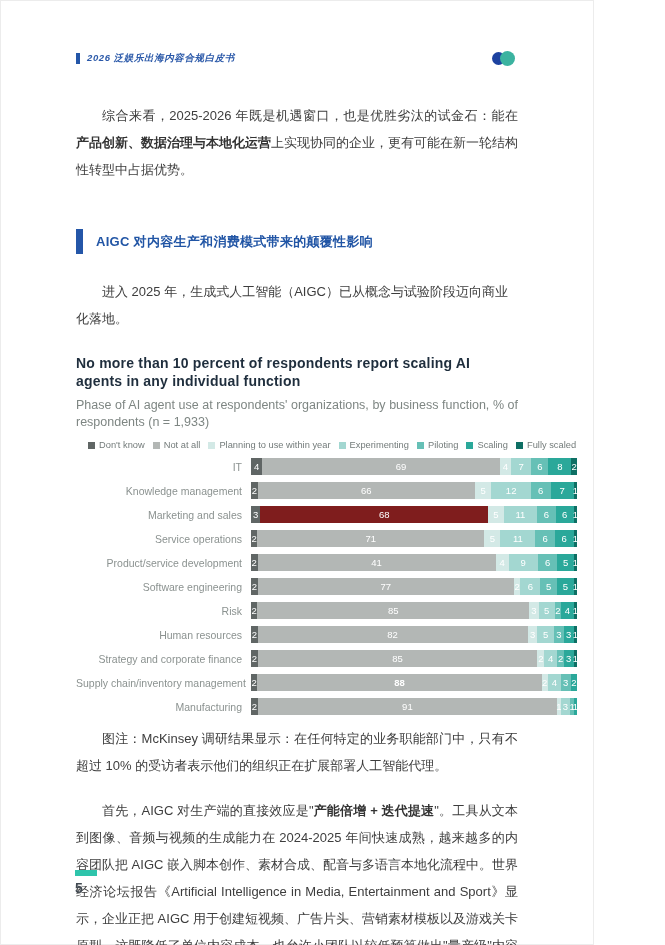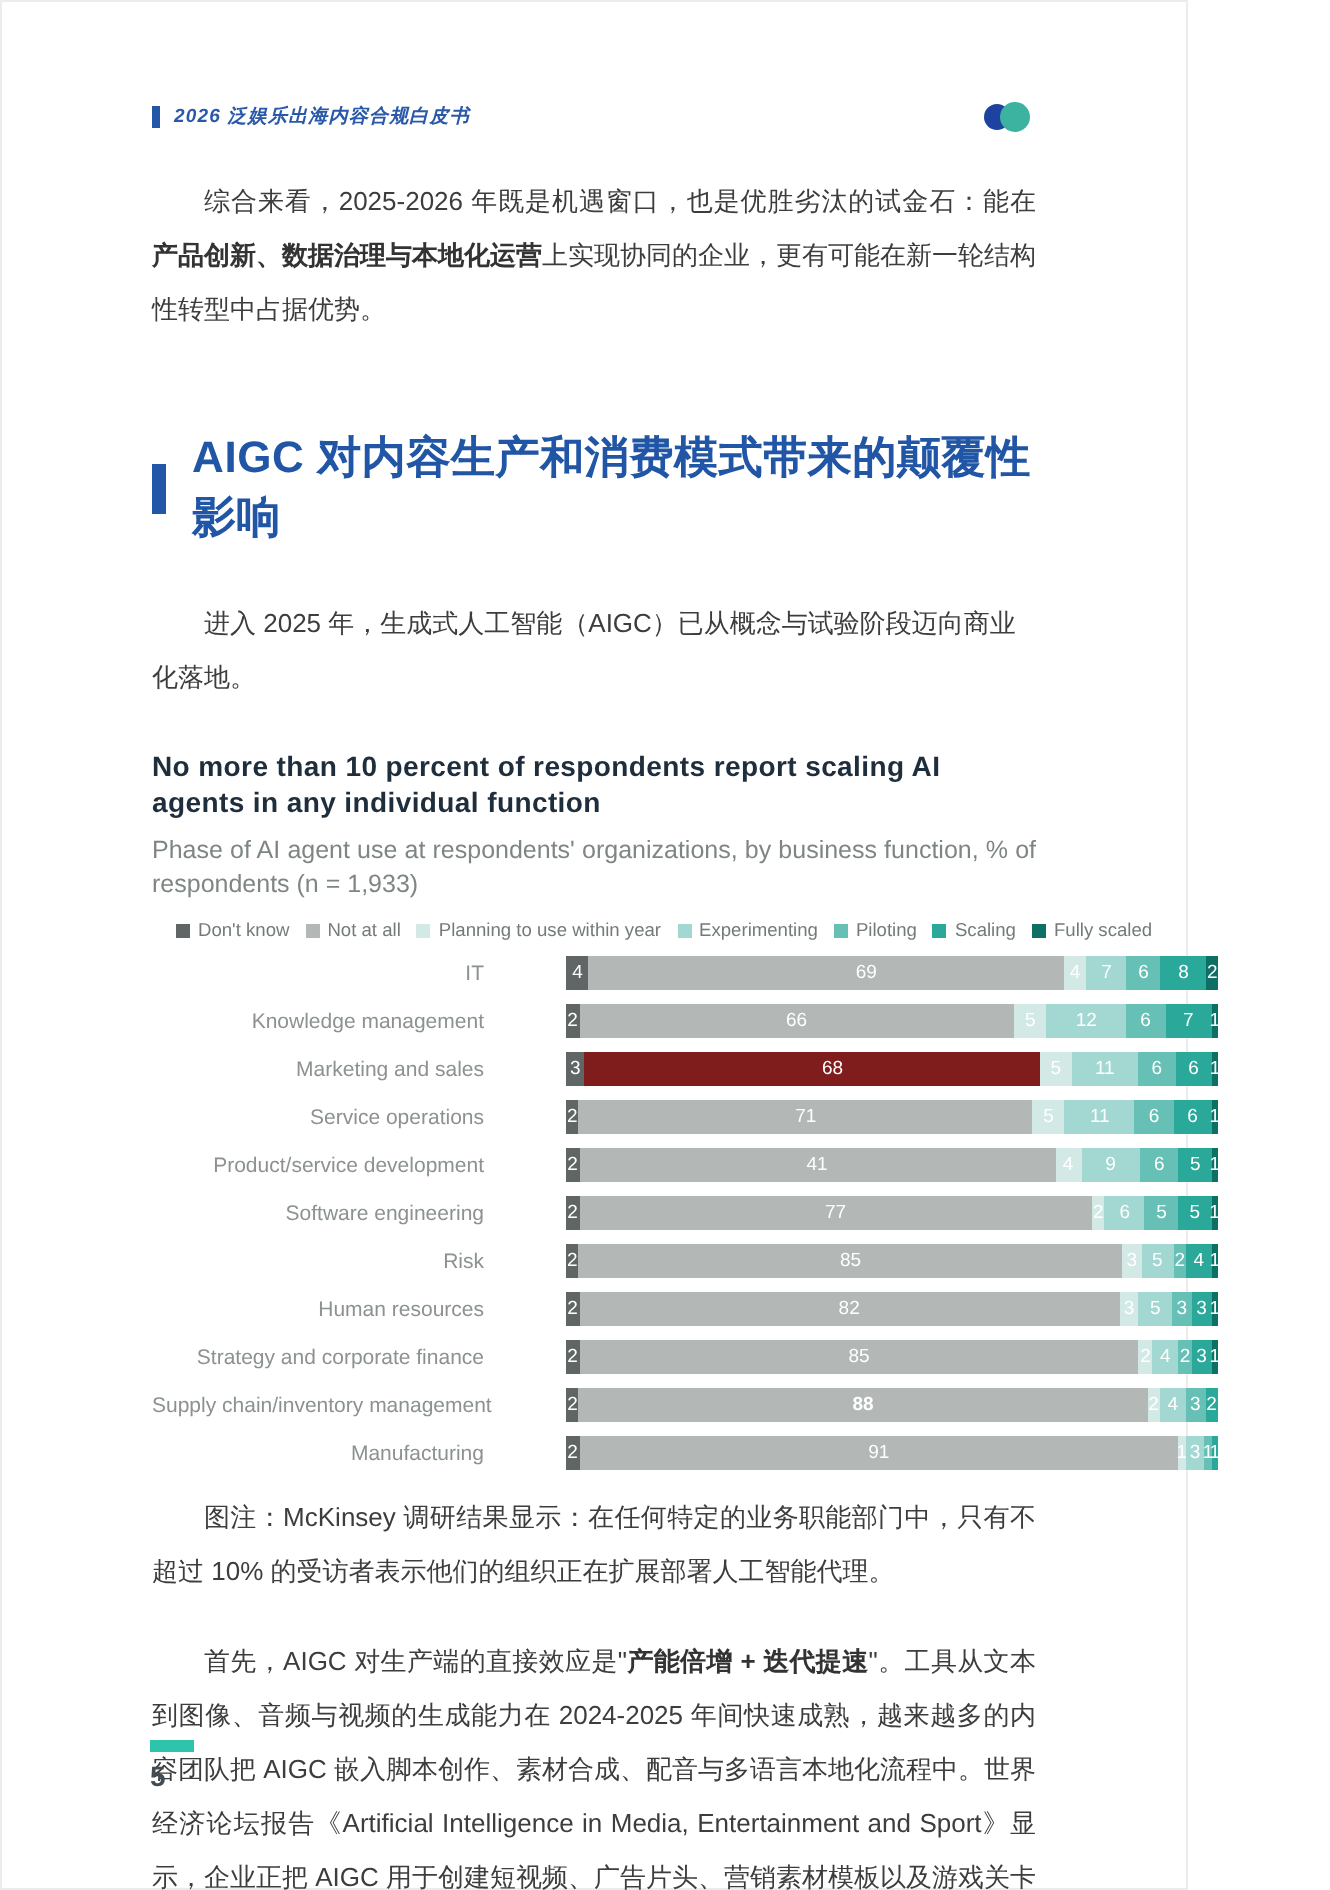--- a/index.html
+++ b/index.html
@@ -22,32 +22,32 @@
   .hdr { margin-top: 50px; display: flex; align-items: center; justify-content: space-between; }
   .hdr-left { display: flex; align-items: center; }
   .hdr-tick { width: 4px; height: 11px; background: #2456a8; margin-right: 7px; }
   .hdr-title { font-size: 9.5px; font-style: italic; font-weight: 600; color: #2b59a9; letter-spacing: 0.6px; }
   .logo { position: relative; width: 26px; height: 15px; }
   .logo .c1 { position: absolute; left: 0; top: 1px; width: 13px; height: 13px; border-radius: 50%; background: #1d42a0; }
   .logo .c2 { position: absolute; left: 8px; top: 0; width: 15px; height: 15px; border-radius: 50%; background: #3bb3a0; }
 
   
   .para {
-    margin-top: 21px;
+    margin-top: 36px;
     font-size: 13px; line-height: 27px;
     text-align: justify;
     text-indent: 2em;
     color: #3d3d3d;
   }
   .para b { font-weight: 700; color: #333; }
 
   
   .section { margin-top: 46px; display: flex; align-items: center; }
   .section-bar { width: 7px; height: 25px; background: #2456a8; margin-right: 13px; flex: none; }
-  .section-title { font-size: 22px; font-weight: 700; color: #2155a5; letter-spacing: 0.3px; }
+  .section-title { font-size: 13px; font-weight: 700; color: #2155a5; letter-spacing: 0.3px; }
 
   .lead { margin-top: 24px; font-size: 13px; line-height: 27px; text-indent: 2em; color: #3d3d3d; }
 
   
   .chart { margin-top: 22px; }
   .chart-title {
     font-size: 14px; font-weight: 700; color: #1f2e3d;
     line-height: 18px; letter-spacing: 0.2px; max-width: 520px;
   }
   .chart-subtitle {
@@ -55,21 +55,21 @@
     line-height: 17px; text-align: justify; max-width: 516px;
   }
   .chart-legend {
     margin-top: 9px; margin-left: 12px;
     display: flex; align-items: center; flex-wrap: nowrap;
     font-size: 9.3px; color: #737b7a; white-space: nowrap;
   }
   .legend-item { display: inline-flex; align-items: center; margin-right: 8px; }
   .legend-swatch { width: 7px; height: 7px; margin-right: 4px; flex: none; }
   .chart-rows { margin-top: 8px; }
-  .chart-row { display: flex; align-items: center; margin-bottom: 7px; height: 17px; gap: 32px; }
+  .chart-row { display: flex; align-items: center; margin-bottom: 7px; height: 17px; }
   .row-label {
     width: 175px; flex: none; text-align: right; padding-right: 9px;
     font-size: 10.5px; color: #8b9290; white-space: nowrap;
   }
   .row-bar { width: 326px; flex: none; display: flex; height: 17px; }
   .bar-seg {
     flex-basis: 0; min-width: 0; position: relative;
     display: flex; align-items: center; justify-content: center;
   }
   .seg-val {

